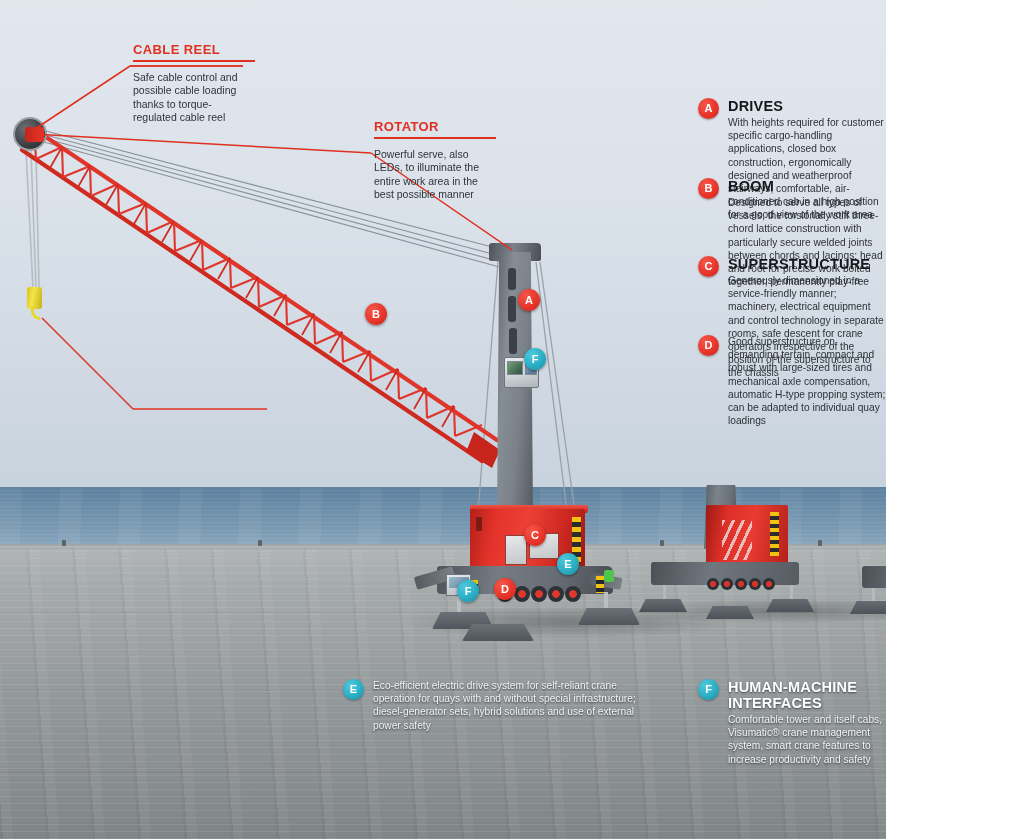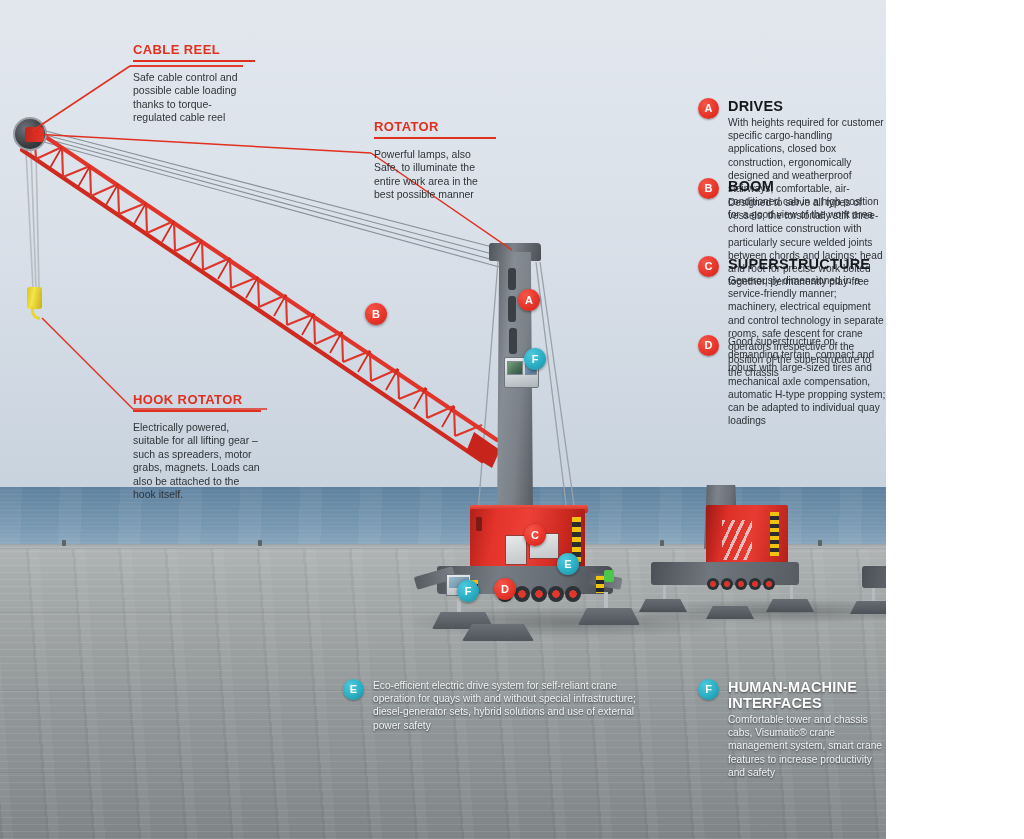--- a/index.html
+++ b/index.html
@@ -435,28 +435,23 @@
 
   <div class="callout" style="left:133px; top:42px; width:122px;">
     <div class="callout-title">CABLE REEL</div>
     <div class="callout-rule"></div>
     <div class="callout-body">Safe cable control and possible cable loading thanks to torque-regulated cable reel</div>
   </div>
 
   <div class="callout" style="left:374px; top:119px; width:122px;">
     <div class="callout-title">ROTATOR</div>
     <div class="callout-rule"></div>
-    <div class="callout-body">Powerful lamps, also Safe, to illuminate the entire work area in the best possible manner</div>
-  </div>
-
-  <div class="callout" style="left:133px; top:392px; width:128px;">
-    <div class="callout-title">HOOK ROTATOR</div>
-    <div class="callout-rule"></div>
-    <div class="callout-body">Electrically powered, suitable for all lifting gear – such as spreaders, motor grabs, magnets. Loads can also be attached to the hook itself.</div>
-  </div>
+    <div class="callout-body">Powerful serve, also LEDs, to illuminate the entire work area in the best possible manner</div>
+  </div>
+
 
   <div class="feature" style="left:698px; top:98px;">
     <div class="badge badge-red">A</div>
     <div>
       <h3>DRIVES</h3>
       <p>With heights required for customer specific cargo-handling applications, closed box construction, ergonomically designed and weatherproof stairways, comfortable, air-conditioned cab in a high position for a good view of the work area</p>
     </div>
   </div>
 
   <div class="feature" style="left:698px; top:178px;">
@@ -486,21 +481,21 @@
     <div class="badge badge-teal">E</div>
     <div>
       <p>Eco-efficient electric drive system for self-reliant crane operation for quays with and without special infrastructure; diesel-generator sets, hybrid solutions and use of external power safety</p>
     </div>
   </div>
 
   <div class="feature on-photo" style="left:698px; top:679px;">
     <div class="badge badge-teal">F</div>
     <div>
       <h3>HUMAN-MACHINE INTERFACES</h3>
-      <p>Comfortable tower and chassis cabs, Visumatic® crane management system, smart crane features to increase productivity and safety</p>
+      <p>Comfortable tower and itself cabs, Visumatic® crane management system, smart crane features to increase productivity and safety</p>
     </div>
   </div>
 
   <div class="marker badge-red" style="left:518px; top:289px;">A</div>
   <div class="marker badge-red" style="left:365px; top:303px;">B</div>
   <div class="marker badge-red" style="left:524px; top:524px;">C</div>
   <div class="marker badge-red" style="left:494px; top:578px;">D</div>
   <div class="marker badge-teal" style="left:557px; top:553px;">E</div>
   <div class="marker badge-teal" style="left:524px; top:348px;">F</div>
   <div class="marker badge-teal" style="left:457px; top:580px;">F</div>

